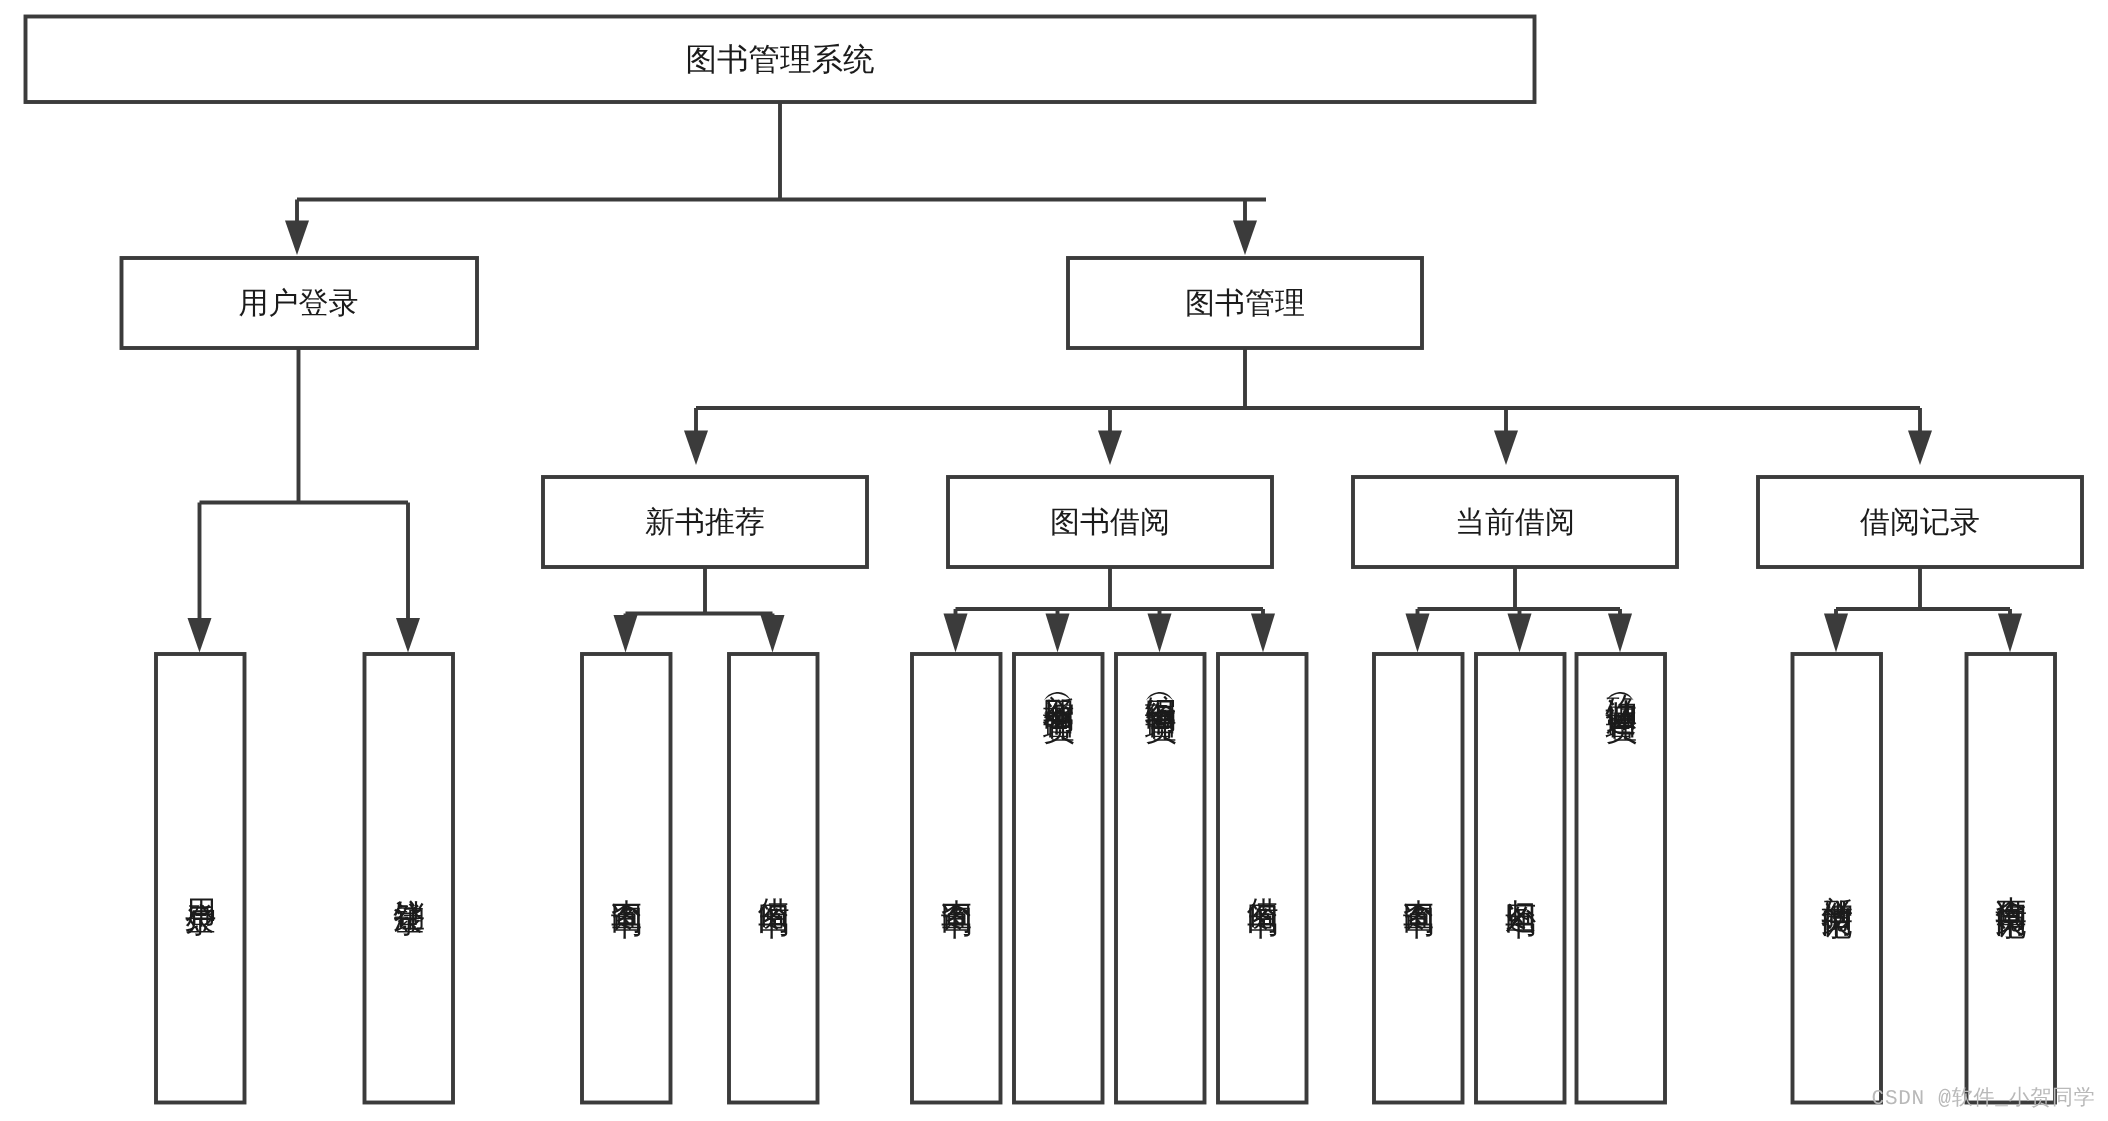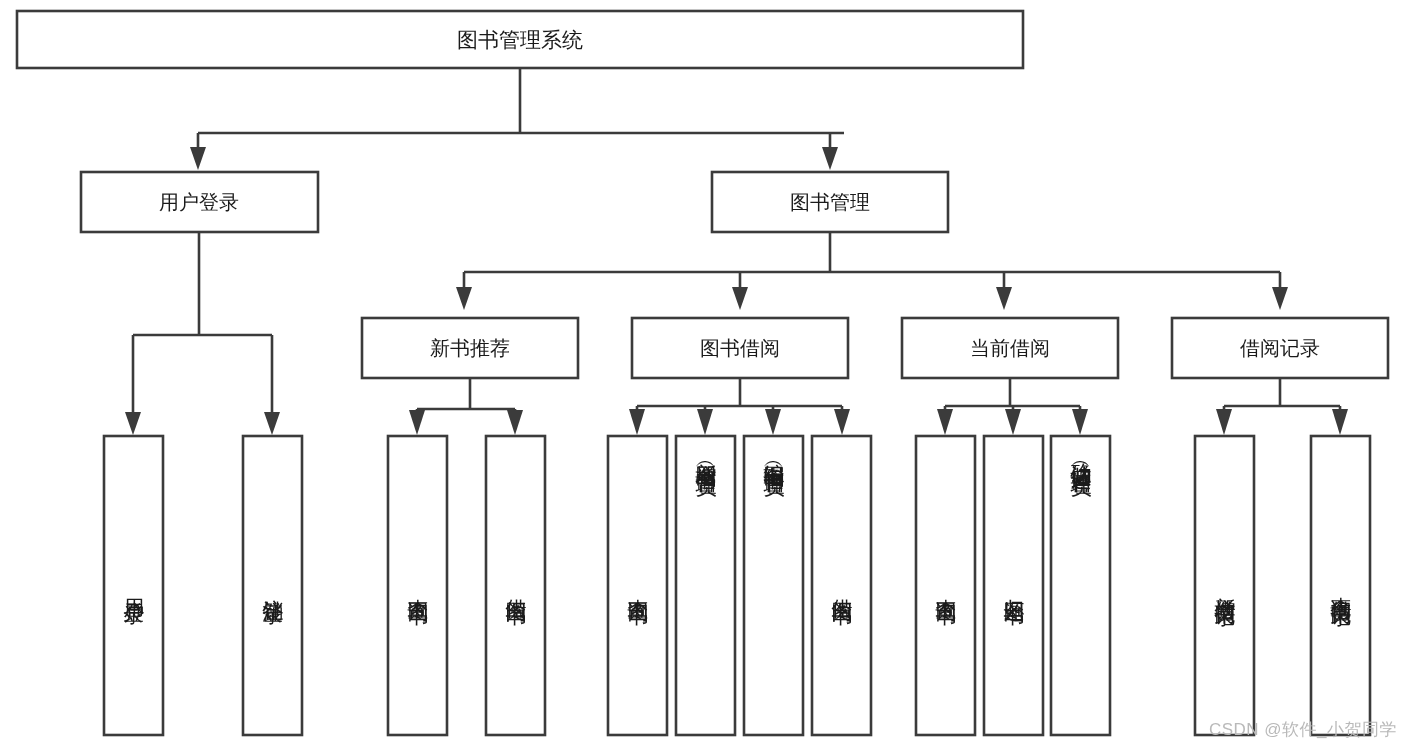--- a/index.html
+++ b/index.html
@@ -59,22 +59,22 @@
     font-size: 21px;
     line-height: 1.18;
     letter-spacing: 2px;
     color: #1b1b1b;
     white-space: nowrap;
   }
   #watermark {
     position: absolute;
     right: 8px;
     bottom: 6px;
-    font-family: Liberation Sans, sans-serif;
-    font-size: 17px;
+    font-family: Liberation Mono, monospace;
+    font-size: 14px;
     color: #b9b9b9;
     letter-spacing: 0.5px;
     user-select: none;
   }
 </style>
 </head>
 <body>
 
 <svg id="diagram" viewBox="0 0 1405 747">
   <defs>

